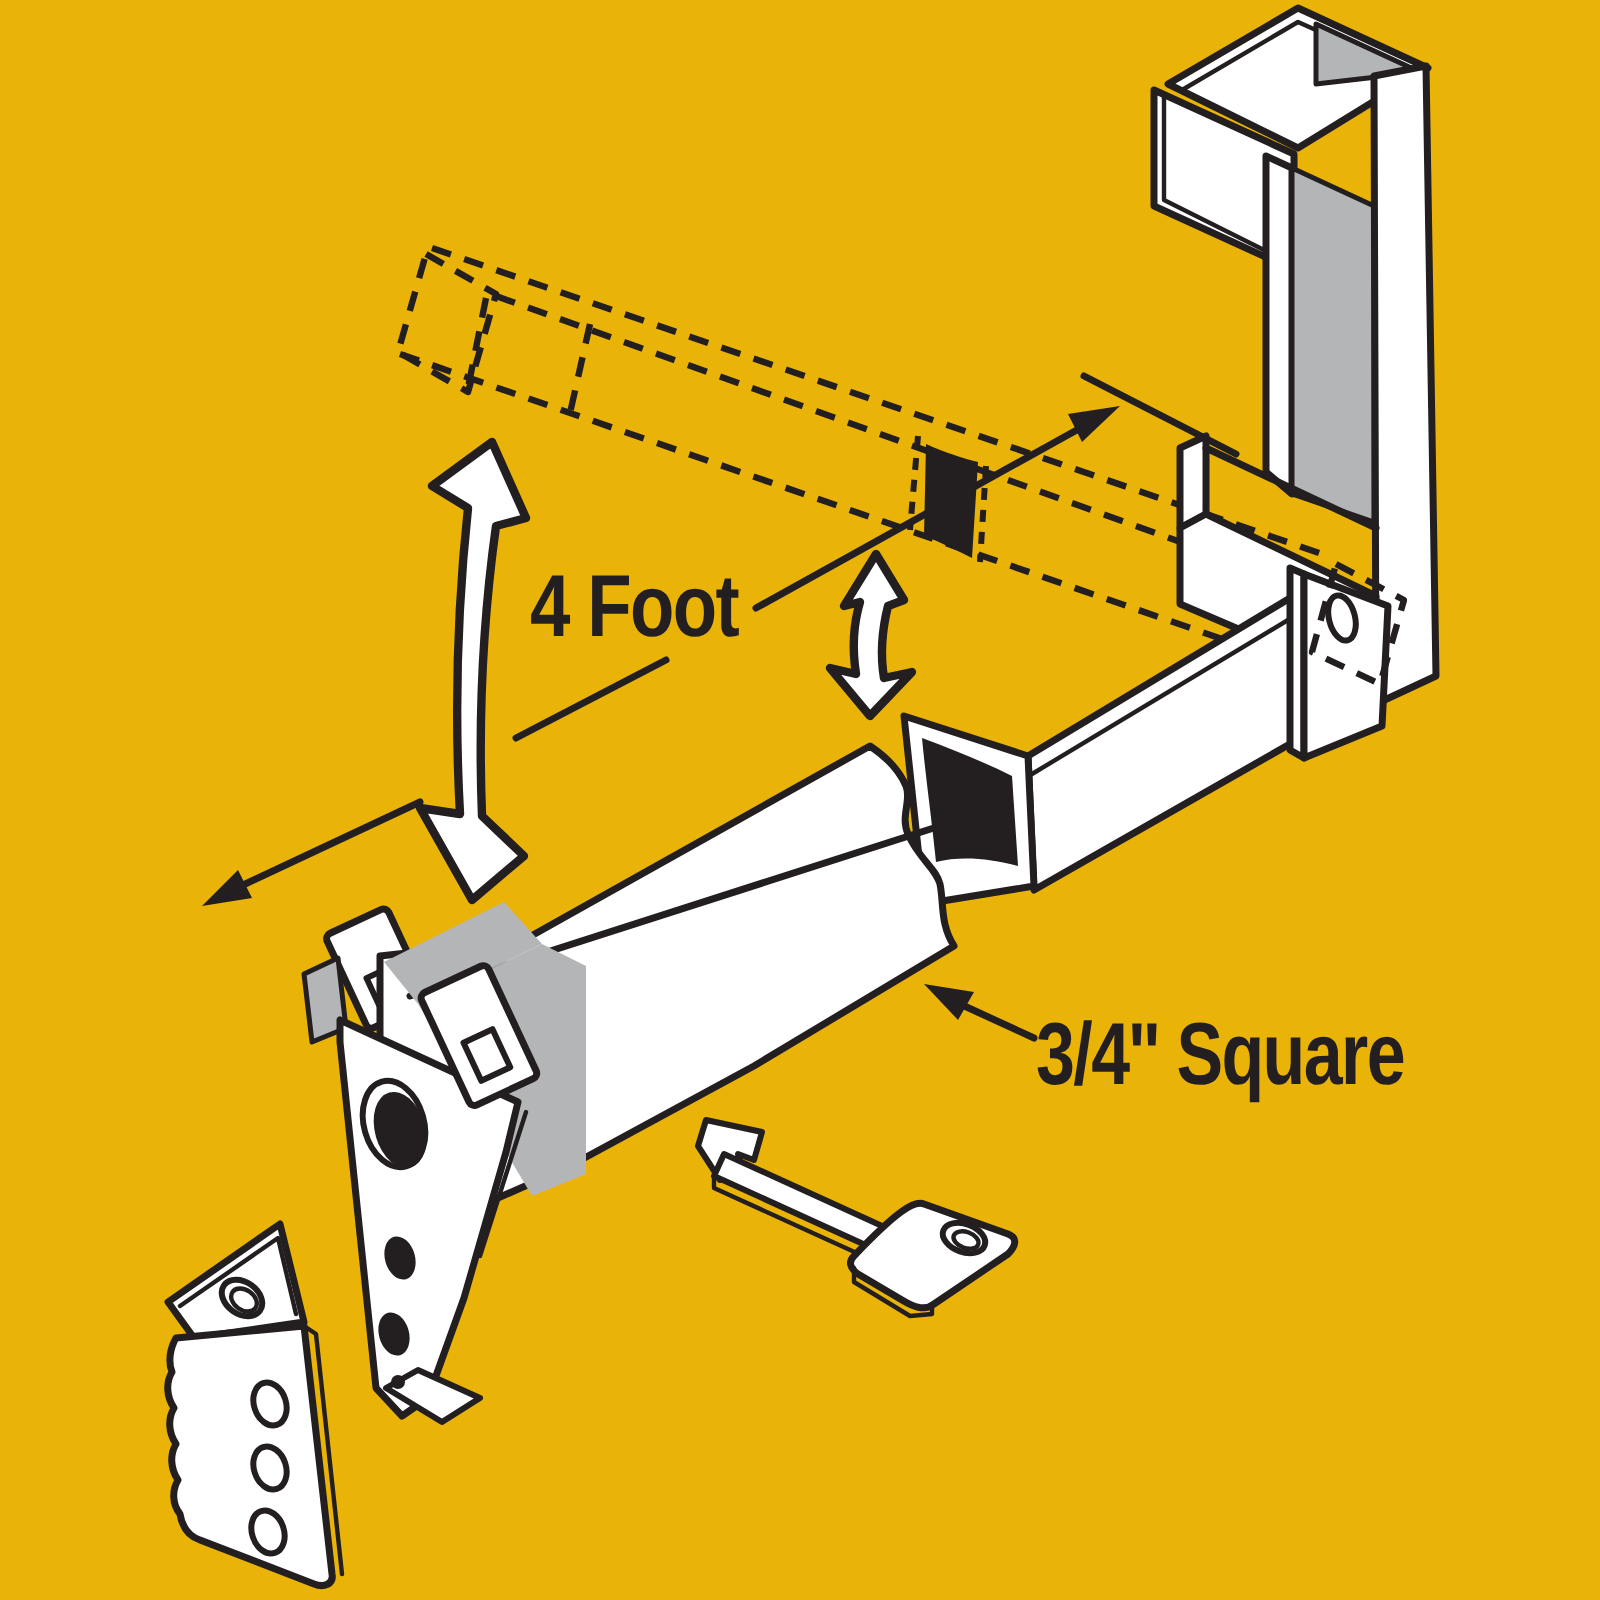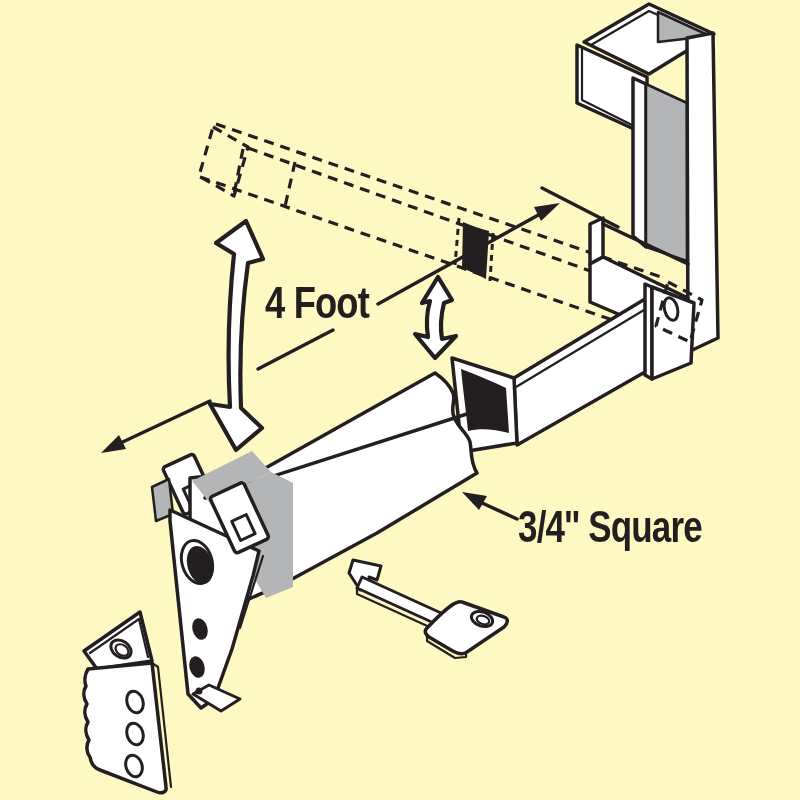--- a/index.html
+++ b/index.html
@@ -1,16 +1,16 @@
 <!DOCTYPE html>
 <html><head>
 <meta charset="utf-8">
 <style>
   html,body{margin:0;padding:0;background:#ffffff;}
-  .canvas{position:relative;width:800px;height:800px;background:#fef9c3;overflow:hidden;
+  .canvas{position:relative;width:800px;height:800px;background:#eab308;overflow:hidden;
           font-family:"Liberation Sans", sans-serif;}
   svg{display:block;}
   .ink   {stroke:#231f20;fill:none;stroke-width:3.5;stroke-linecap:round;stroke-linejoin:round;}
   .thin  {stroke:#231f20;fill:none;stroke-width:2.2;stroke-linecap:round;stroke-linejoin:round;}
   .dash  {stroke:#231f20;fill:none;stroke-width:3.2;stroke-dasharray:10 7;stroke-linecap:butt;stroke-linejoin:round;}
   .dash-s{stroke:#231f20;fill:none;stroke-width:3;stroke-dasharray:6 5;stroke-linecap:butt;}
   .face  {fill:#ffffff;stroke:#231f20;stroke-width:3.5;stroke-linejoin:round;}
   .face2 {fill:#ffffff;stroke:#231f20;stroke-width:3;stroke-linejoin:round;}
   .gray  {fill:#b4b5b7;stroke:none;}
   .grayl {fill:#b4b5b7;stroke:#231f20;stroke-width:2.5;stroke-linejoin:round;}

